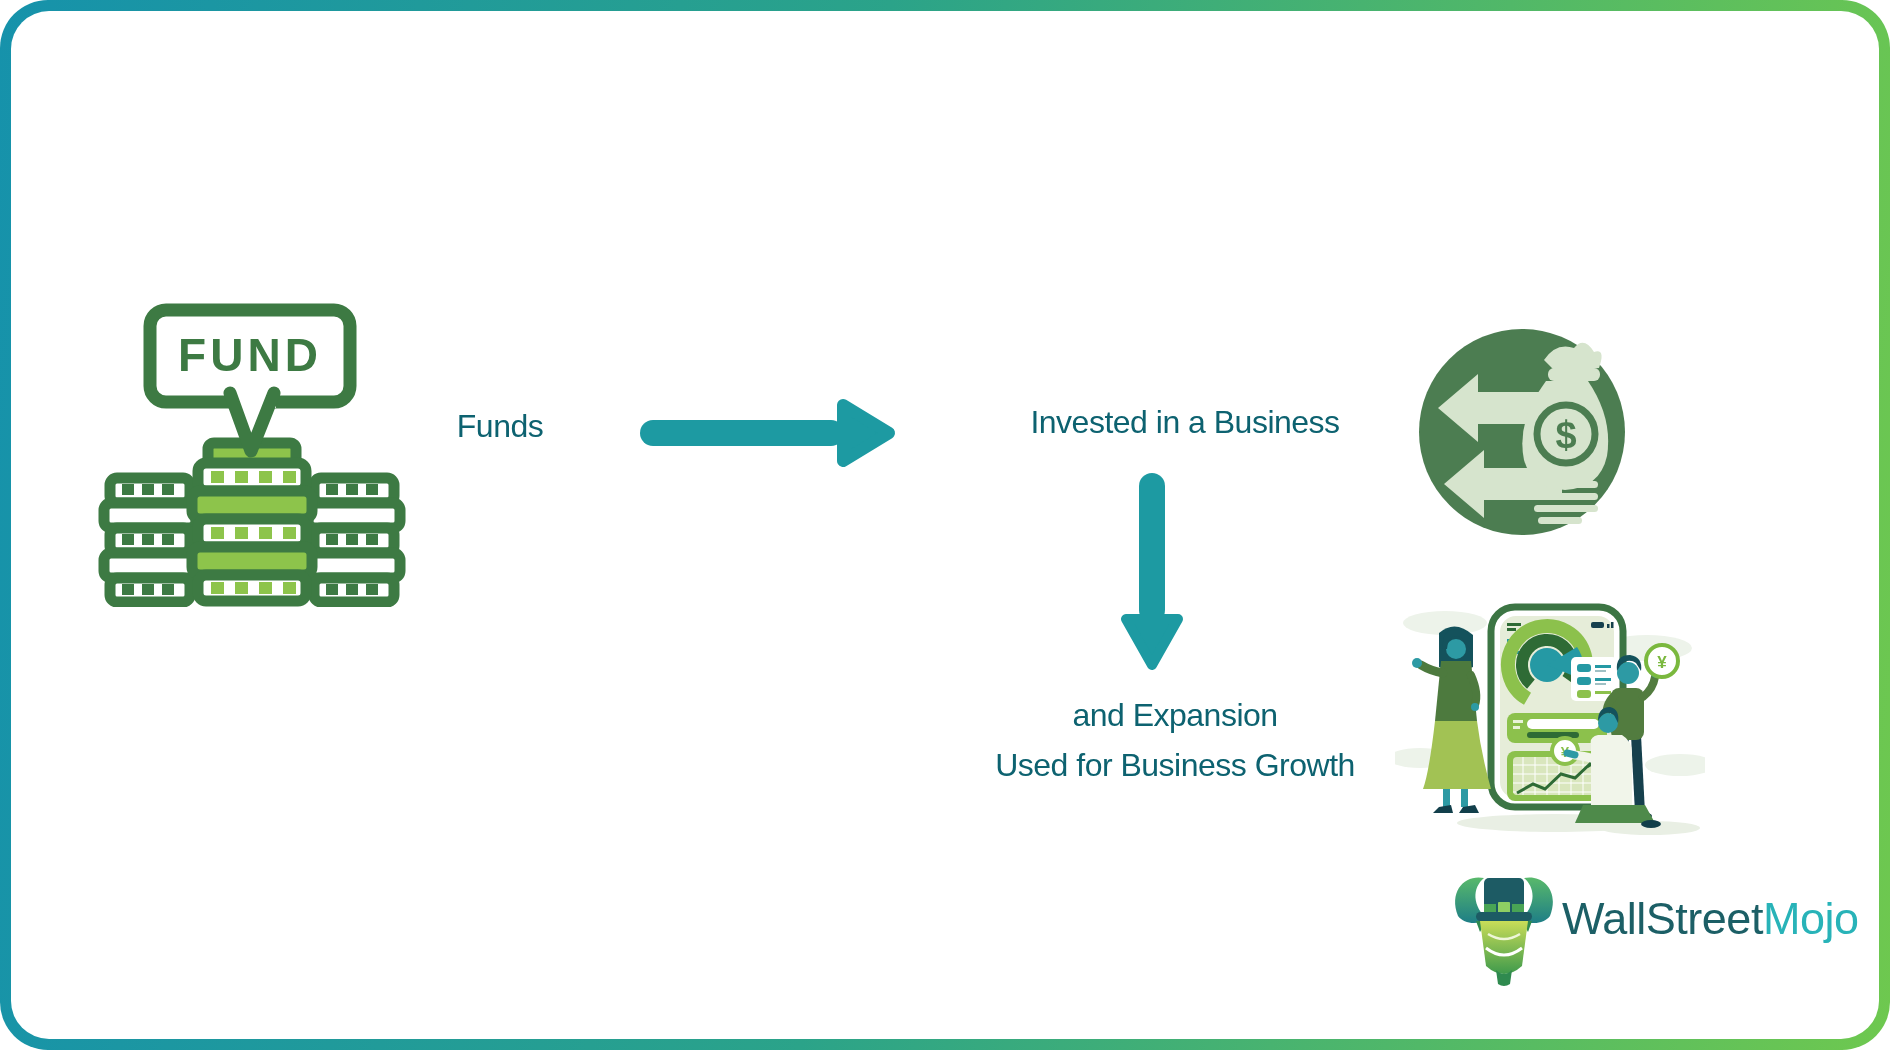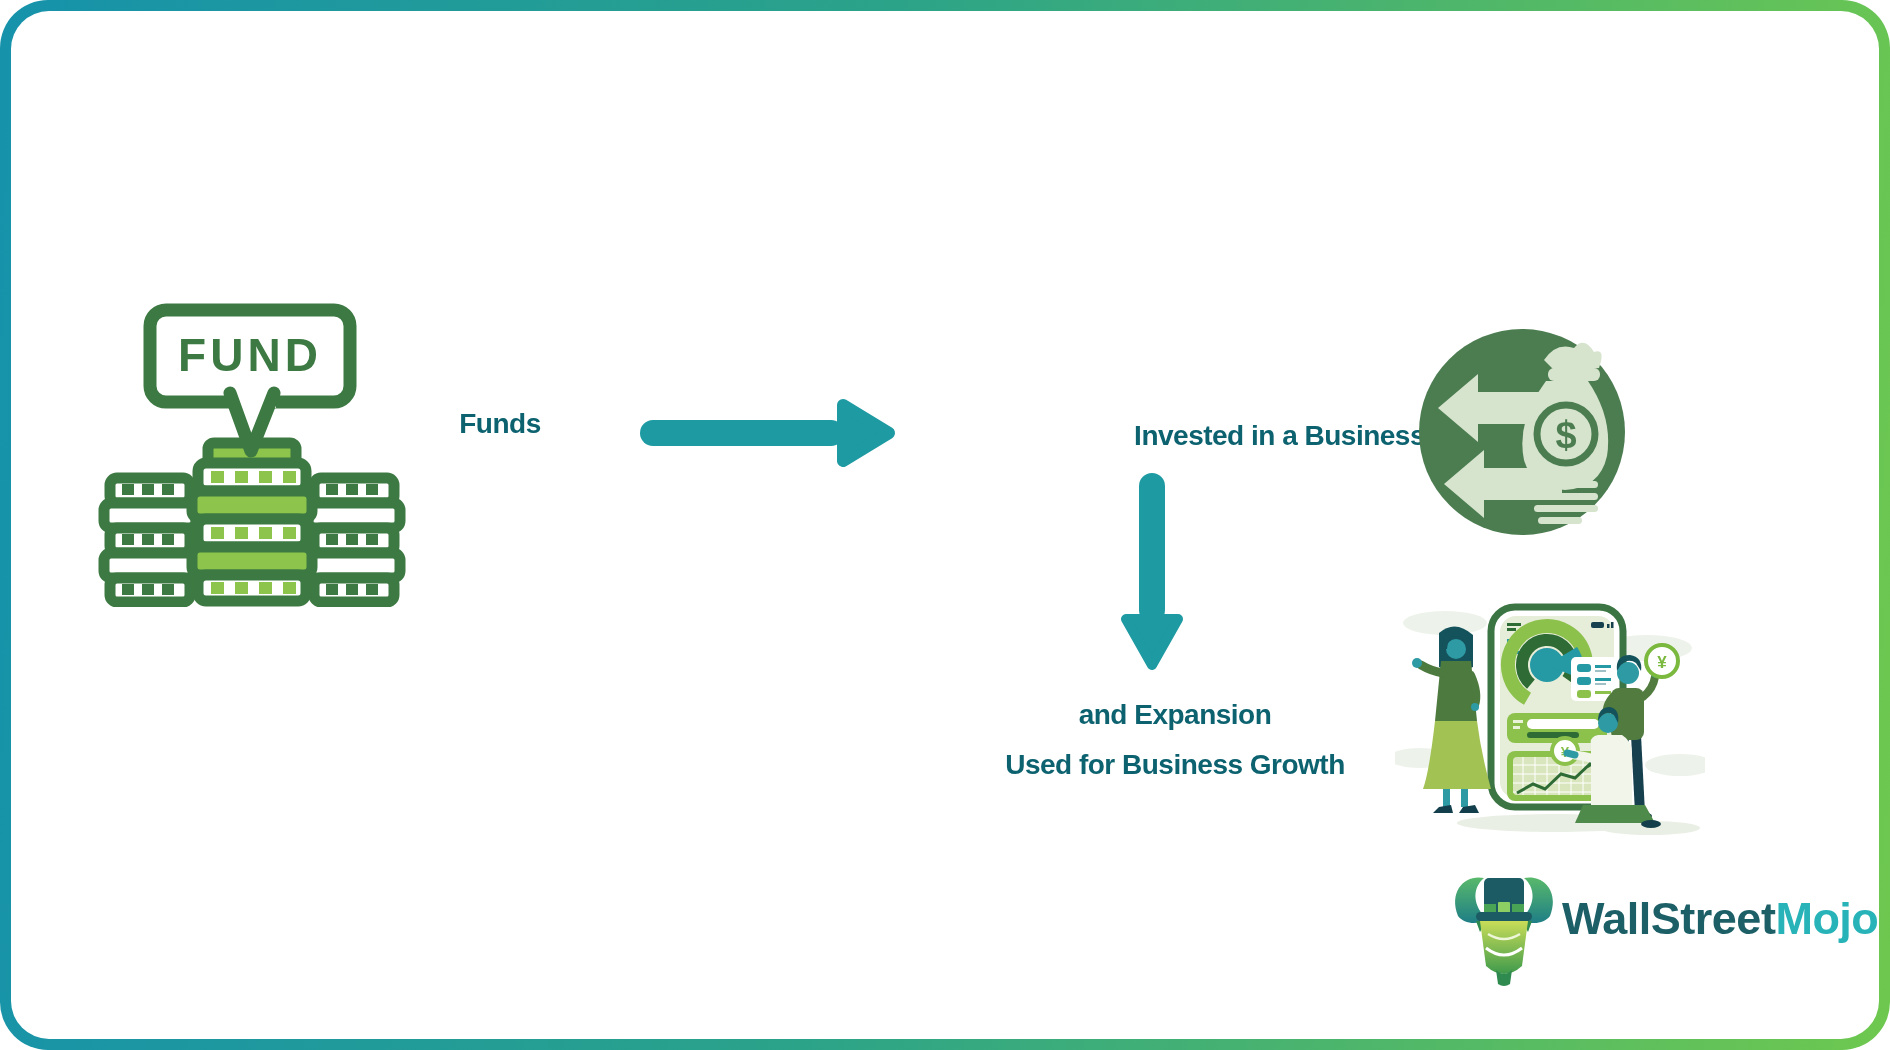--- a/index.html
+++ b/index.html
@@ -6,26 +6,26 @@
   html,body { width:1890px; height:1050px; background:#ffffff; font-family:"Liberation Sans", sans-serif; }
   .canvas { position:relative; width:1890px; height:1050px; overflow:hidden; }
   .frame  { position:absolute; inset:0; border-radius:48px;
             background:linear-gradient(95deg,#1692ab 0%,#2ba389 45%,#6ec84f 100%); }
   .card   { position:absolute; inset:11px; background:#ffffff; border-radius:38px; }
   .abs    { position:absolute; }
 
   .title  { top:62px; left:0; width:100%; text-align:center;
             font-size:64px; font-weight:bold; color:#0b0b0b; letter-spacing:-1px; }
 
-  .flow-label { font-weight:bold; color:#0d6270; font-size:28px; letter-spacing:-0.5px; }
+  .flow-label { font-weight:normal; color:#0d6270; font-size:32px; letter-spacing:-0.5px; }
   .funds-label    { left:420px; top:408px; width:160px; text-align:center; }
-  .invested-label { left:945px; top:420px; width:480px; text-align:right; }
+  .invested-label { left:945px; top:404px; width:480px; text-align:center; }
   .growth-label   { left:880px; top:690px; width:590px; text-align:center; line-height:50px; }
 
-  .logo-text { left:1562px; top:893px; font-size:45px; font-weight:bold; letter-spacing:-0.5px; white-space:nowrap; }
+  .logo-text { left:1562px; top:893px; font-size:45px; font-weight:normal; letter-spacing:-0.5px; white-space:nowrap; }
   .logo-text .p1 { color:#1c5f66; }
   .logo-text .p2 { color:#28b3b8; }
 
   svg { display:block; }
 </style>
 </head>
 <body>
 
 <div class="canvas">
   <div class="frame">

